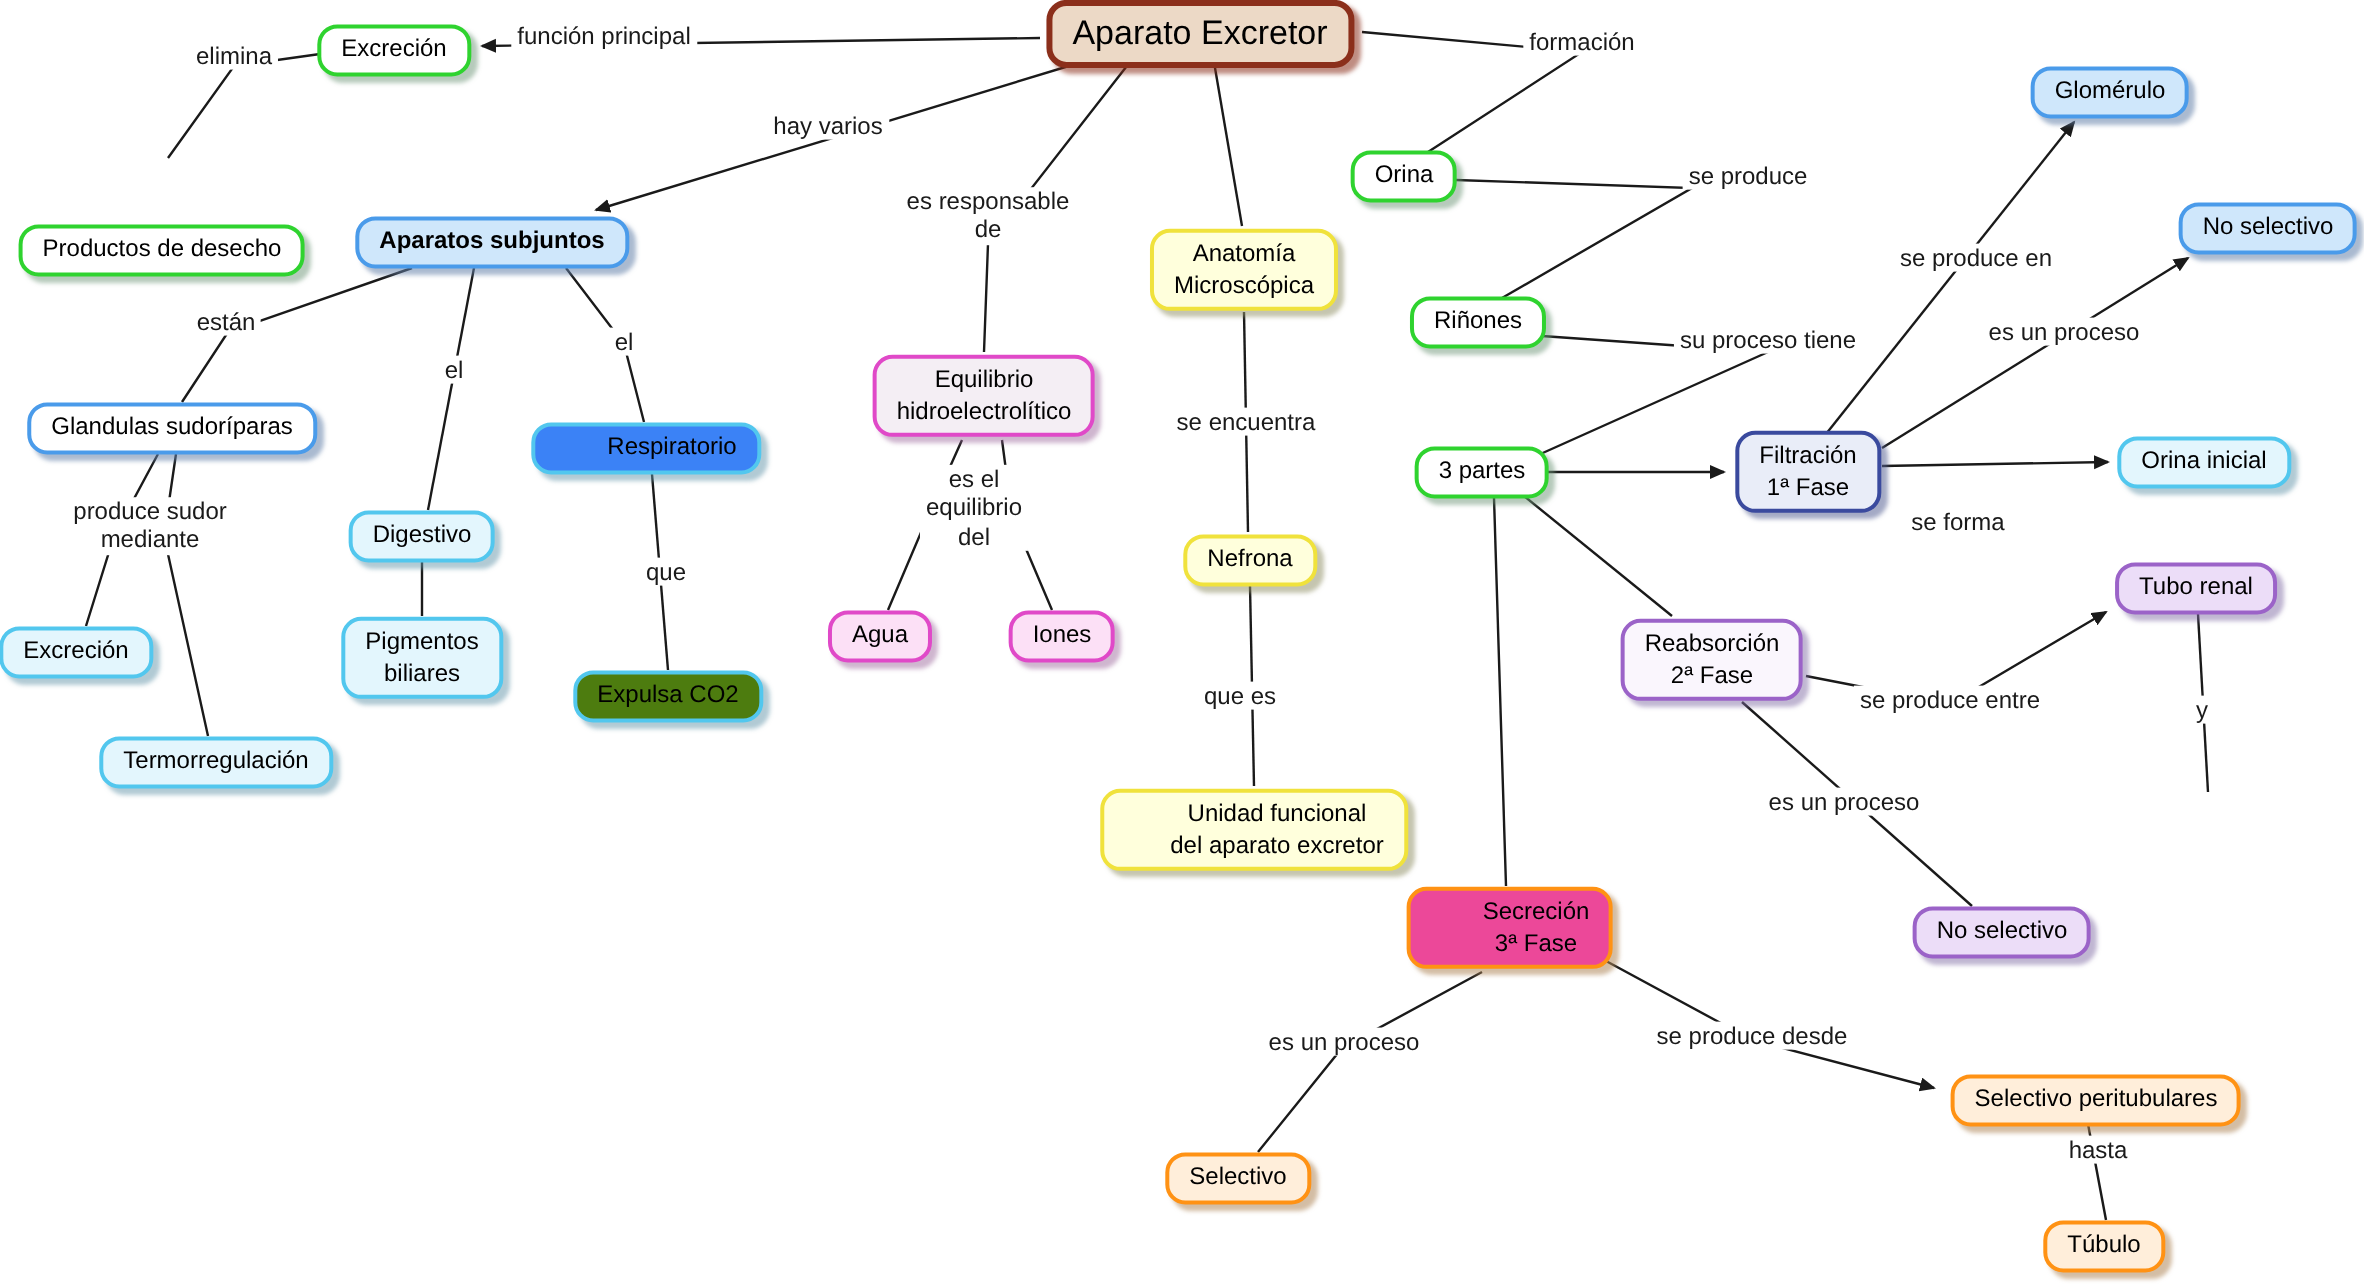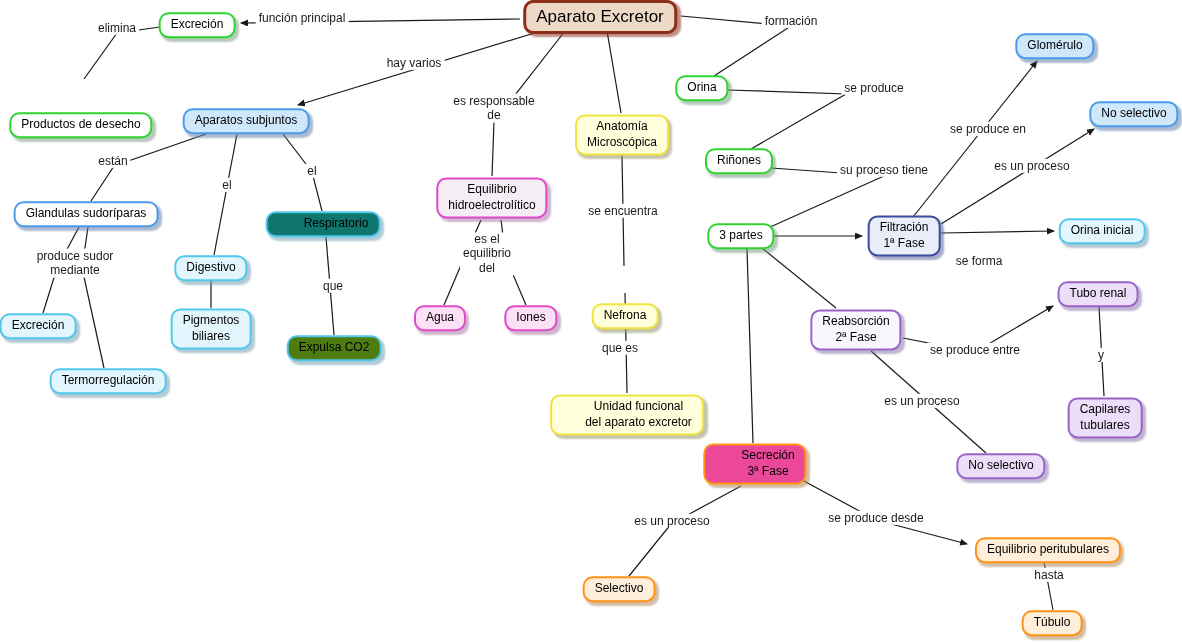--- a/index.html
+++ b/index.html
@@ -93,56 +93,54 @@
       <polyline points="211,281 211,308" class="edge"></polyline>
       <polyline points="326,237 334,335" class="edge"></polyline>
       <polyline points="481,220 464,258 444,305" class="edge"></polyline>
       <polyline points="501,220 506,258 526,305" class="edge"></polyline>
       <polyline points="622,156 624,266" class="edge"></polyline>
       <polyline points="625,293 627,393" class="edge"></polyline>
     </svg>
 <div class="node" style="left: 600px; top: 17px; border-color: rgb(139, 47, 27); background: rgb(236, 217, 198); box-shadow: rgba(139, 47, 27, 0.55) 3px 3px 2px; border-width: 3px; font-size: 17px;">Aparato Excretor</div>
     <div class="node" style="left: 197px; top: 25px; border-color: rgb(47, 211, 47); background: rgb(255, 255, 255); box-shadow: rgba(110, 150, 120, 0.5) 3px 3px 2px;">Excreción</div>
     <div class="node" style="left: 81px; top: 91px; border-color: rgb(47, 211, 47); background: rgb(255, 255, 255); box-shadow: rgba(110, 150, 120, 0.5) 3px 3px 2px; margin-top: 34px;">Productos de desecho</div>
-    <div class="node" style="left: 246px; top: 121px; border-color: rgb(74, 155, 234); background: rgb(207, 231, 251); box-shadow: rgba(100, 130, 170, 0.55) 3px 3px 2px;">Aparatos subjuntos</div>
+    <div class="node" style="left: 246px; top: 121px; border-color: rgb(74, 155, 234); background: rgb(207, 231, 251); box-shadow: rgba(100, 130, 170, 0.55) 3px 3px 2px; font-weight: bold;">Aparatos subjuntos</div>
     <div class="node" style="left: 86px; top: 214px; border-color: rgb(74, 155, 234); background: rgb(255, 255, 255); box-shadow: rgba(100, 130, 170, 0.55) 3px 3px 2px;">Glandulas sudoríparas</div>
     <div class="node" style="left: 38px; top: 326px; border-color: rgb(82, 199, 238); background: rgb(227, 246, 253); box-shadow: rgba(100, 150, 170, 0.5) 3px 3px 2px;">Excreción</div>
     <div class="node" style="left: 108px; top: 381px; border-color: rgb(82, 199, 238); background: rgb(227, 246, 253); box-shadow: rgba(100, 150, 170, 0.5) 3px 3px 2px;">Termorregulación</div>
     <div class="node" style="left: 211px; top: 268px; border-color: rgb(82, 199, 238); background: rgb(227, 246, 253); box-shadow: rgba(100, 150, 170, 0.5) 3px 3px 2px;">Digestivo</div>
     <div class="node" style="left: 211px; top: 329px; border-color: rgb(82, 199, 238); background: rgb(227, 246, 253); box-shadow: rgba(100, 150, 170, 0.5) 3px 3px 2px;">Pigmentos
 biliares</div>
-    <div class="node" style="left: 323px; top: 224px; border-color: rgb(82, 199, 238); background: #0f766e; box-shadow: rgba(100, 150, 170, 0.5) 3px 3px 2px; padding-left: 36px;">Respiratorio</div>
+    <div class="node" style="left: 323px; top: 224px; border-color: rgb(82, 199, 238); background: #3b82f6; box-shadow: rgba(100, 150, 170, 0.5) 3px 3px 2px; padding-left: 36px;">Respiratorio</div>
     <div class="node" style="left: 334px; top: 348px; border-color: rgb(82, 199, 238); background: #4d7c0f; box-shadow: rgba(100, 150, 170, 0.5) 3px 3px 2px;">Expulsa CO2</div>
     <div class="node" style="left: 492px; top: 198px; border-color: rgb(224, 73, 200); background: rgb(244, 238, 244); box-shadow: rgba(160, 110, 160, 0.5) 3px 3px 2px;">Equilibrio
 hidroelectrolítico</div>
     <div class="node" style="left: 440px; top: 318px; border-color: rgb(224, 73, 200); background: rgb(252, 224, 246); box-shadow: rgba(160, 110, 160, 0.5) 3px 3px 2px;">Agua</div>
     <div class="node" style="left: 531px; top: 318px; border-color: rgb(224, 73, 200); background: rgb(252, 224, 246); box-shadow: rgba(160, 110, 160, 0.5) 3px 3px 2px;">Iones</div>
     <div class="node" style="left: 622px; top: 135px; border-color: rgb(240, 226, 60); background: rgb(255, 255, 220); box-shadow: rgba(150, 150, 110, 0.55) 3px 3px 2px;">Anatomía
 Microscópica</div>
-    <div class="node" style="left: 625px; top: 280px; border-color: rgb(240, 226, 60); background: rgb(255, 255, 220); box-shadow: rgba(150, 150, 110, 0.55) 3px 3px 2px; margin-top: 36px;">Nefrona</div>
+    <div class="node" style="left: 625px; top: 280px; border-color: rgb(240, 226, 60); background: rgb(255, 255, 220); box-shadow: rgba(150, 150, 110, 0.55) 3px 3px 2px;">Nefrona</div>
     <div class="node" style="left: 627px; top: 415px; border-color: rgb(240, 226, 60); background: rgb(255, 255, 220); box-shadow: rgba(150, 150, 110, 0.55) 3px 3px 2px; padding-left: 33px;">Unidad funcional
 del aparato excretor</div>
     <div class="node" style="left: 702px; top: 88px; border-color: rgb(47, 211, 47); background: rgb(255, 255, 255); box-shadow: rgba(110, 150, 120, 0.5) 3px 3px 2px;">Orina</div>
     <div class="node" style="left: 739px; top: 161px; border-color: rgb(47, 211, 47); background: rgb(255, 255, 255); box-shadow: rgba(110, 150, 120, 0.5) 3px 3px 2px;">Riñones</div>
     <div class="node" style="left: 741px; top: 236px; border-color: rgb(47, 211, 47); background: rgb(255, 255, 255); box-shadow: rgba(110, 150, 120, 0.5) 3px 3px 2px;">3 partes</div>
     <div class="node" style="left: 1055px; top: 46px; border-color: rgb(74, 155, 234); background: rgb(207, 231, 251); box-shadow: rgba(100, 130, 170, 0.55) 3px 3px 2px;">Glomérulo</div>
     <div class="node" style="left: 1134px; top: 114px; border-color: rgb(74, 155, 234); background: rgb(207, 231, 251); box-shadow: rgba(100, 130, 170, 0.55) 3px 3px 2px;">No selectivo</div>
     <div class="node" style="left: 904px; top: 236px; border-color: rgb(58, 74, 158); background: rgb(233, 237, 248); box-shadow: rgba(90, 100, 150, 0.55) 3px 3px 2px;">Filtración
 1ª Fase</div>
     <div class="node" style="left: 1102px; top: 231px; border-color: rgb(82, 199, 238); background: rgb(227, 246, 253); box-shadow: rgba(100, 150, 170, 0.5) 3px 3px 2px;">Orina inicial</div>
     <div class="node" style="left: 856px; top: 330px; border-color: rgb(155, 99, 200); background: rgb(250, 246, 253); box-shadow: rgba(130, 110, 165, 0.5) 3px 3px 2px;">Reabsorción
 2ª Fase</div>
     <div class="node" style="left: 1098px; top: 294px; border-color: rgb(155, 99, 200); background: rgb(236, 221, 248); box-shadow: rgba(130, 110, 165, 0.5) 3px 3px 2px;">Tubo renal</div>
-    <div class="node" style="left: 1105px; top: 418px; border-color: rgb(155, 99, 200); background: rgb(236, 221, 248); box-shadow: rgba(130, 110, 165, 0.5) 3px 3px 2px;">Capilares
-tubulares</div>
     <div class="node" style="left: 1001px; top: 466px; border-color: rgb(155, 99, 200); background: rgb(236, 221, 248); box-shadow: rgba(130, 110, 165, 0.5) 3px 3px 2px;">No selectivo</div>
     <div class="node" style="left: 755px; top: 464px; border-color: rgb(255, 146, 20); background: #ec4899; box-shadow: rgba(175, 135, 90, 0.55) 3px 3px 2px; padding-left: 36px;">Secreción
 3ª Fase</div>
     <div class="node" style="left: 619px; top: 589px; border-color: rgb(255, 146, 20); background: rgb(255, 238, 218); box-shadow: rgba(175, 135, 90, 0.55) 3px 3px 2px;">Selectivo</div>
-    <div class="node" style="left: 1048px; top: 550px; border-color: rgb(255, 146, 20); background: rgb(255, 238, 218); box-shadow: rgba(175, 135, 90, 0.55) 3px 3px 2px;">Equilibrio peritubulares</div>
+    <div class="node" style="left: 1048px; top: 550px; border-color: rgb(255, 146, 20); background: rgb(255, 238, 218); box-shadow: rgba(175, 135, 90, 0.55) 3px 3px 2px;">Selectivo peritubulares</div>
     <div class="node" style="left: 1052px; top: 623px; border-color: rgb(255, 146, 20); background: rgb(255, 238, 218); box-shadow: rgba(175, 135, 90, 0.55) 3px 3px 2px;">Túbulo</div>
     <div class="link-label" style="left: 117px; top: 28px; text-align: right;">elimina</div>
     <div class="link-label" style="left: 302px; top: 18px;">función principal</div>
     <div class="link-label" style="left: 414px; top: 63px;">hay varios</div>
     <div class="link-label" style="left: 791px; top: 21px;">formación</div>
     <div class="link-label" style="left: 494px; top: 108px;">es responsable
 de</div>
     <div class="link-label" style="left: 113px; top: 161px;">están</div>
     <div class="link-label" style="left: 227px; top: 185px;">el</div>
     <div class="link-label" style="left: 312px; top: 171px;">el</div>

